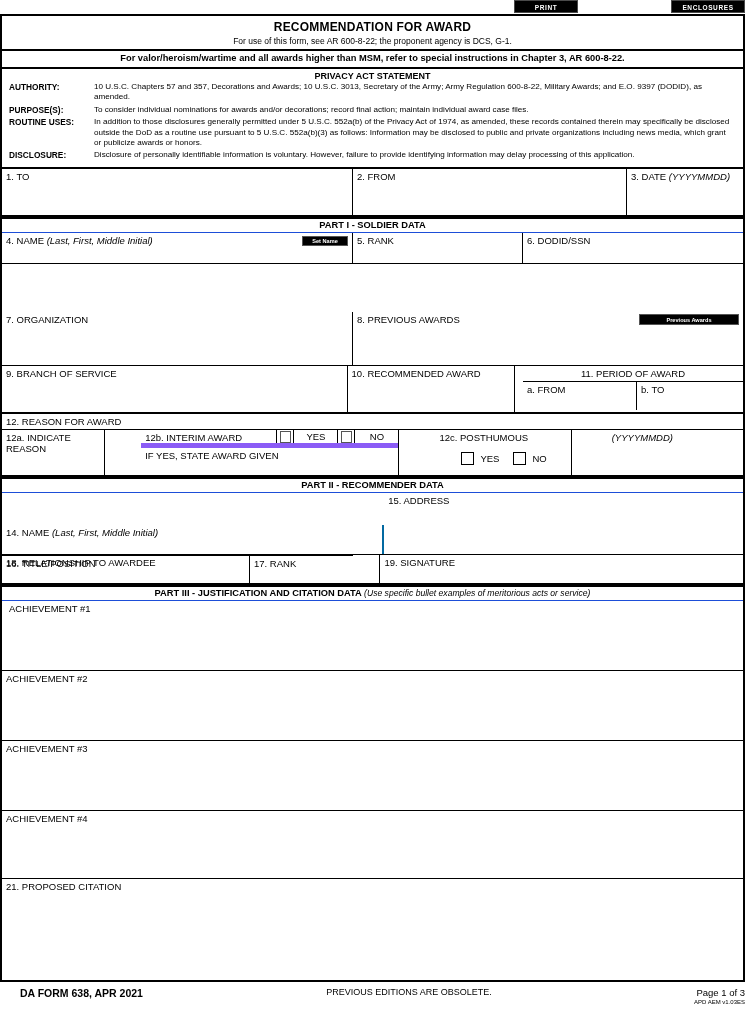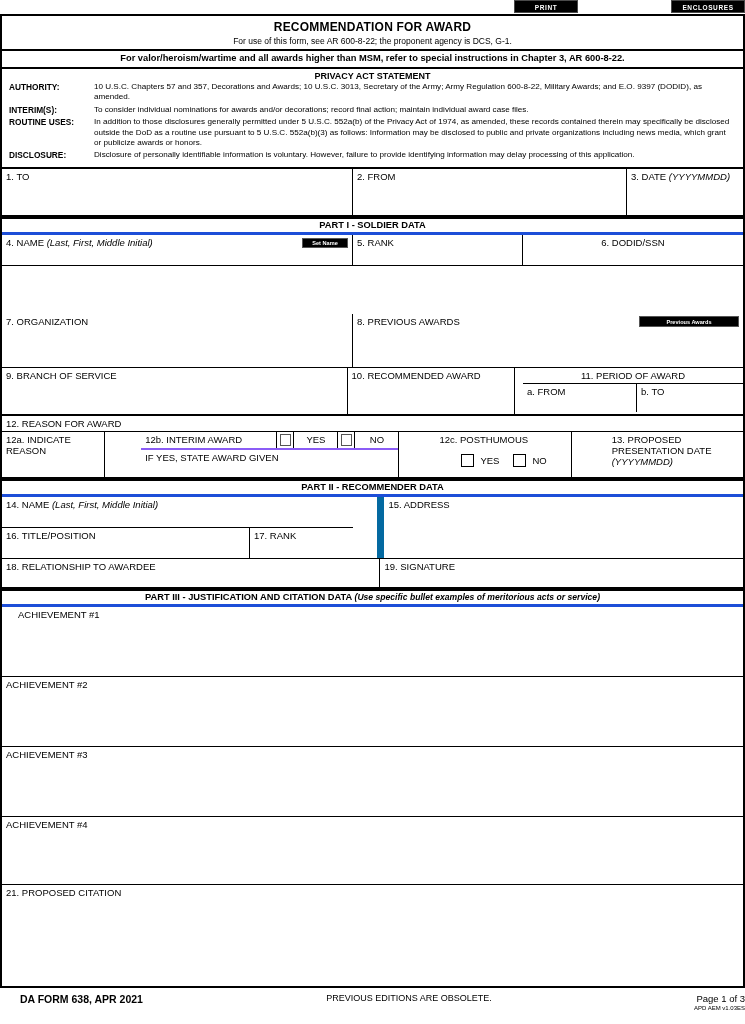--- a/index.html
+++ b/index.html
@@ -87,24 +87,24 @@
     width: 92px; min-width: 92px; padding-left: 7px;
     font-weight: bold; font-size: 8.3px;
   }
   .pa-text { padding-right: 9px; }
 
   
   .partband {
     text-align: center;
     font-size: 9.3px; font-weight: bold;
     padding: 1px 0 2px 0;
-    border-bottom: 3px solid #1d4ed8;
+    border-bottom: 1px solid #1d4ed8;
     border-top: 2px solid #000;
   }
-  .partband .note { font-weight: bold; font-style: italic; font-size: 8.6px; margin-top: 44px; }
+  .partband .note { font-weight: normal; font-style: italic; font-size: 8.6px; margin-top: 44px; }
 
   .lbl { font-size: 9.5px; }
   .ital { font-style: italic; }
 
   
   .cb {
     display: inline-block;
     width: 13px; height: 13px;
     border: 1px solid #000;
     background: #fff;
@@ -157,21 +157,21 @@
 
   <div class="privacy">
     <div class="privacy-title">PRIVACY ACT STATEMENT</div>
 
     <div class="pa-row">
       <div class="pa-label">AUTHORITY:</div>
       <div class="pa-text">10 U.S.C. Chapters 57 and 357, Decorations and Awards; 10 U.S.C. 3013, Secretary of the Army; Army Regulation 600-8-22, Military Awards; and E.O. 9397 (DODID), as amended.</div>
     </div>
 
     <div class="pa-row">
-      <div class="pa-label">INTERIM(S):</div>
+      <div class="pa-label">PURPOSE(S):</div>
       <div class="pa-text">To consider individual nominations for awards and/or decorations; record final action; maintain individual award case files.</div>
     </div>
 
     <div class="pa-row">
       <div class="pa-label">ROUTINE USES:</div>
       <div class="pa-text">In addition to those disclosures generally permitted under 5 U.S.C. 552a(b) of the Privacy Act of 1974, as amended, these records contained therein may specifically be disclosed outside the DoD as a routine use pursuant to 5 U.S.C. 552a(b)(3) as follows: Information may be disclosed to public and private organizations including news media, which grant or publicize awards or honors.</div>
     </div>
 
     <div class="pa-row">
       <div class="pa-label">DISCLOSURE:</div>
@@ -201,21 +201,21 @@
     <div class="cell" style="width:351px;">
       <span class="lbl">4. NAME</span>
       <span class="lbl ital">(Last, First, Middle Initial)</span>
       <div class="inline-btn" style="right:4px; top:3px; width:46px; height:10px; line-height:9px;">Set Name</div>
       <div></div>
     </div>
     <div class="cell" style="width:170px;">
       <span class="lbl">5. RANK</span>
       <div></div>
     </div>
-    <div class="cell" style="width:220px;text-align:center;">
+    <div class="cell" style="width:220px;">
       <span class="lbl">6. DODID/SSN</span>
       <div></div>
     </div>
   </div>
 
   <div class="row thinband" style="height:54px;margin-top:48px;">
     <div class="cell" style="width:351px;">
       <span class="lbl">7. ORGANIZATION</span>
       <div></div>
     </div>
@@ -252,21 +252,21 @@
 
   <div class="thinband" style="padding:2px 4px; font-size:9.5px;">12. REASON FOR AWARD</div>
 
   <div class="row band" style="height:47px;gap:36px;">
     <div class="cell" style="width:151px;">
       <span class="lbl">12a. INDICATE REASON</span>
       <div></div>
     </div>
 
     <div class="cell" style="width:389px; padding:0;">
-      <div class="row" style="height:18px; border-bottom:2px solid #8b5cf6;">
+      <div class="row" style="height:18px; border-bottom:5px solid #8b5cf6;">
         <div style="flex:1; padding:2px 4px; font-size:9.5px;">12b. INTERIM AWARD</div>
         <div style="width:17px; border-left:1px solid #000; display:flex; align-items:center; justify-content:center;">
           <span class="cb cb-sm"></span>
         </div>
         <div style="width:44px; border-left:1px solid #000; font-size:9.5px; display:flex; align-items:center; justify-content:center;">YES</div>
         <div style="width:17px; border-left:1px solid #000; display:flex; align-items:center; justify-content:center;">
           <span class="cb cb-sm"></span>
         </div>
         <div style="width:44px; border-left:1px solid #000; font-size:9.5px; display:flex; align-items:center; justify-content:center;">NO</div>
       </div>
@@ -280,30 +280,29 @@
       <div class="lbl">12c. POSTHUMOUS</div>
       <div style="display:flex; align-items:center; gap:6px; margin-top:9px; padding-left:22px;">
         <span class="cb"></span>
         <span class="lbl">YES</span>
         <span class="cb" style="margin-left:8px;"></span>
         <span class="lbl">NO</span>
       </div>
     </div>
 
     <div class="cell" style="width:200px;">
-      <div class="lbl">13. PROPOSED PRESENTATION DATE</div>
       <div class="lbl ital">(YYYYMMDD)</div>
       <div></div>
     </div>
   </div>
 
   <div class="partband">PART II - RECOMMENDER DATA</div>
 
   <div class="row thinband" style="height:62px;">
-    <div style="width:416px; border-right:7px solid #0369a1;">
+    <div style="width:416px; border-right:2px solid #0369a1;margin-top:32px;">
       <div class="cell" style="width:351px; height:31px; border-right:none; border-bottom:1px solid #000;">
         <span class="lbl">14. NAME</span>
         <span class="lbl ital">(Last, First, Middle Initial)</span>
         <div></div>
       </div>
       <div class="row" style="height:31px;">
         <div class="cell" style="width:248px;">
           <span class="lbl">16. TITLE/POSITION</span>
           <div></div>
         </div>
@@ -329,21 +328,21 @@
       <div></div>
     </div>
   </div>
 
   <div class="partband">
     <span>PART III - JUSTIFICATION AND CITATION DATA</span>
     <span class="note">(Use specific bullet examples of meritorious acts or service)</span>
   </div>
 
 
-  <div class="thinband" style="height:70px; padding:2px 16px; font-size:9.5px;">
+  <div class="thinband" style="height:70px; padding:2px 7px; font-size:9.5px;">
     <span>ACHIEVEMENT #1</span>
     <div></div>
   </div>
 
   <div class="thinband" style="height:70px; padding:2px 4px; font-size:9.5px;">
     <span>ACHIEVEMENT #2</span>
     <div></div>
   </div>
 
   <div class="thinband" style="height:70px; padding:2px 4px; font-size:9.5px;">

